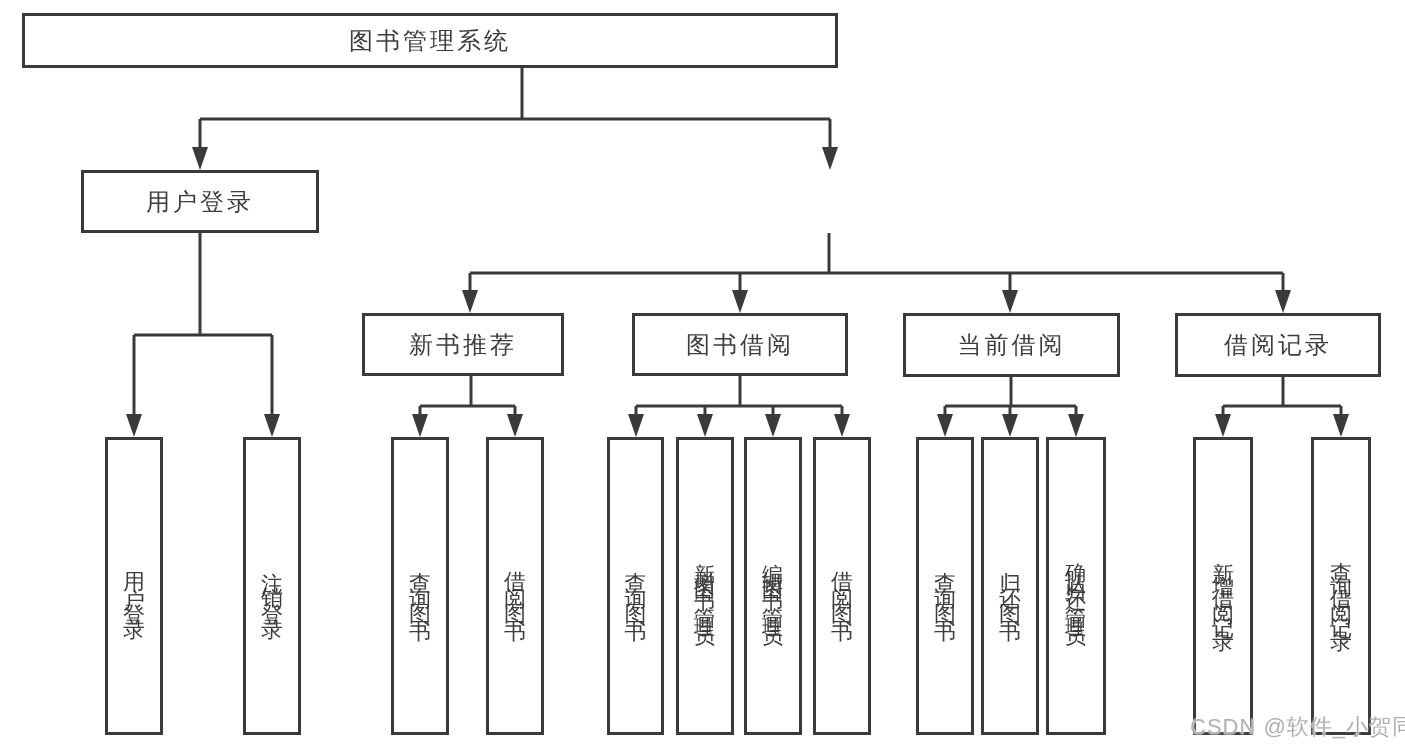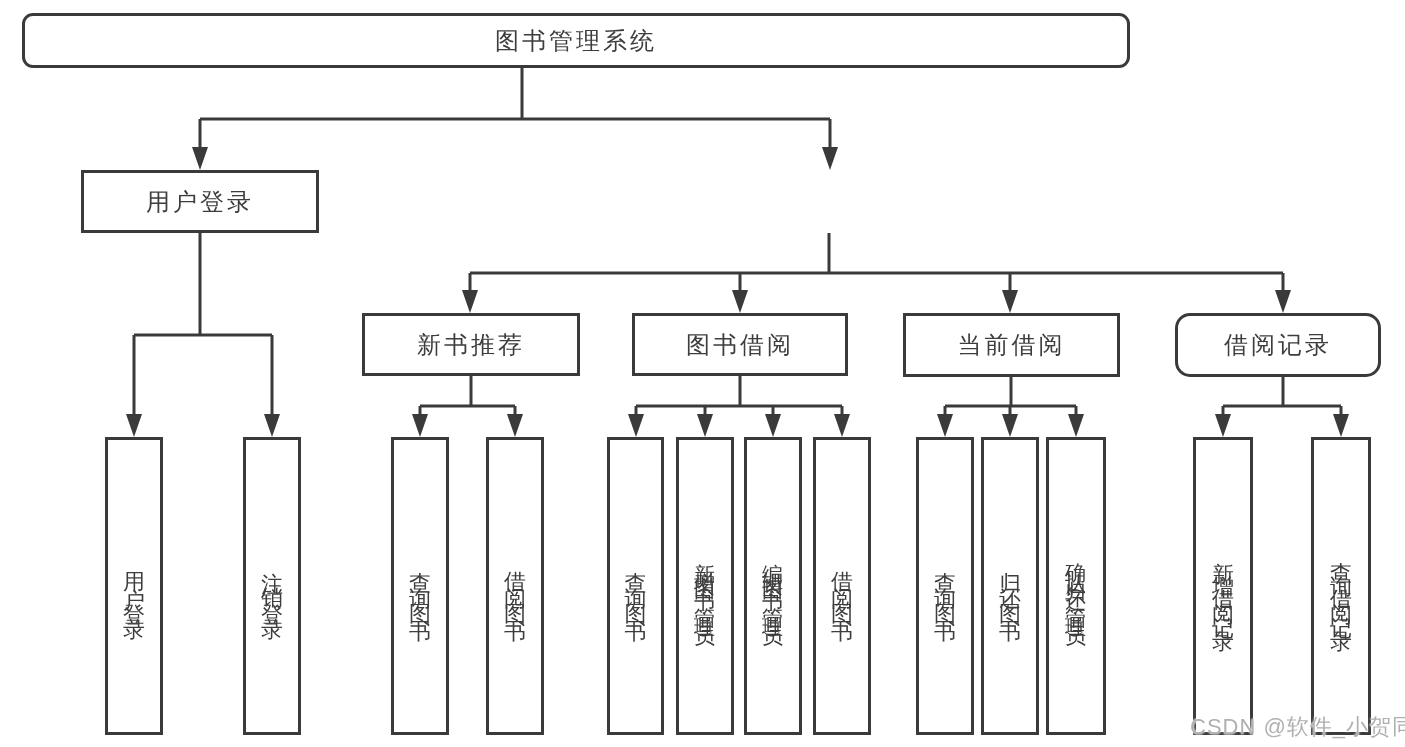--- a/index.html
+++ b/index.html
@@ -113,38 +113,38 @@
       <path d="M765 414 L781 414 L773 437 Z"></path>
       <path d="M834 414 L850 414 L842 437 Z"></path>
       <path d="M937 414 L953 414 L945 437 Z"></path>
       <path d="M1002 414 L1018 414 L1010 437 Z"></path>
       <path d="M1068 414 L1084 414 L1076 437 Z"></path>
       <path d="M1215 414 L1231 414 L1223 437 Z"></path>
       <path d="M1333 414 L1349 414 L1341 437 Z"></path>
     </g>
   </svg>
 
-  <div class="node h" style="left:22px; top:13px; width:1108px; height:55px;border-radius:11px;">
+  <div class="node h" style="left:22px; top:13px; width:816px; height:55px;">
     <span class="label">图书管理系统</span>
   </div>
 
   <div class="node h" style="left:81px; top:170px; width:238px; height:63px;">
     <span class="label">用户登录</span>
   </div>
 
-  <div class="node h" style="left:362px; top:313px; width:218px; height:63px;">
+  <div class="node h" style="left:362px; top:313px; width:202px; height:63px;">
     <span class="label">新书推荐</span>
   </div>
   <div class="node h" style="left:903px; top:313px; width:217px; height:64px;">
     <span class="label">当前借阅</span>
   </div>
   <div class="node h" style="left:632px; top:313px; width:216px; height:63px;">
     <span class="label">图书借阅</span>
   </div>
-  <div class="node h" style="left:1175px; top:313px; width:206px; height:64px;border-radius:15px;">
+  <div class="node h" style="left:1175px; top:313px; width:206px; height:64px;">
     <span class="label">借阅记录</span>
   </div>
 
   <div class="node v" style="left:105px; top:437px; width:58px; height:298px;">
     <span class="label">用户登录</span>
   </div>
   <div class="node v" style="left:243px; top:437px; width:58px; height:298px;">
     <span class="label">注销登录</span>
   </div>
 

